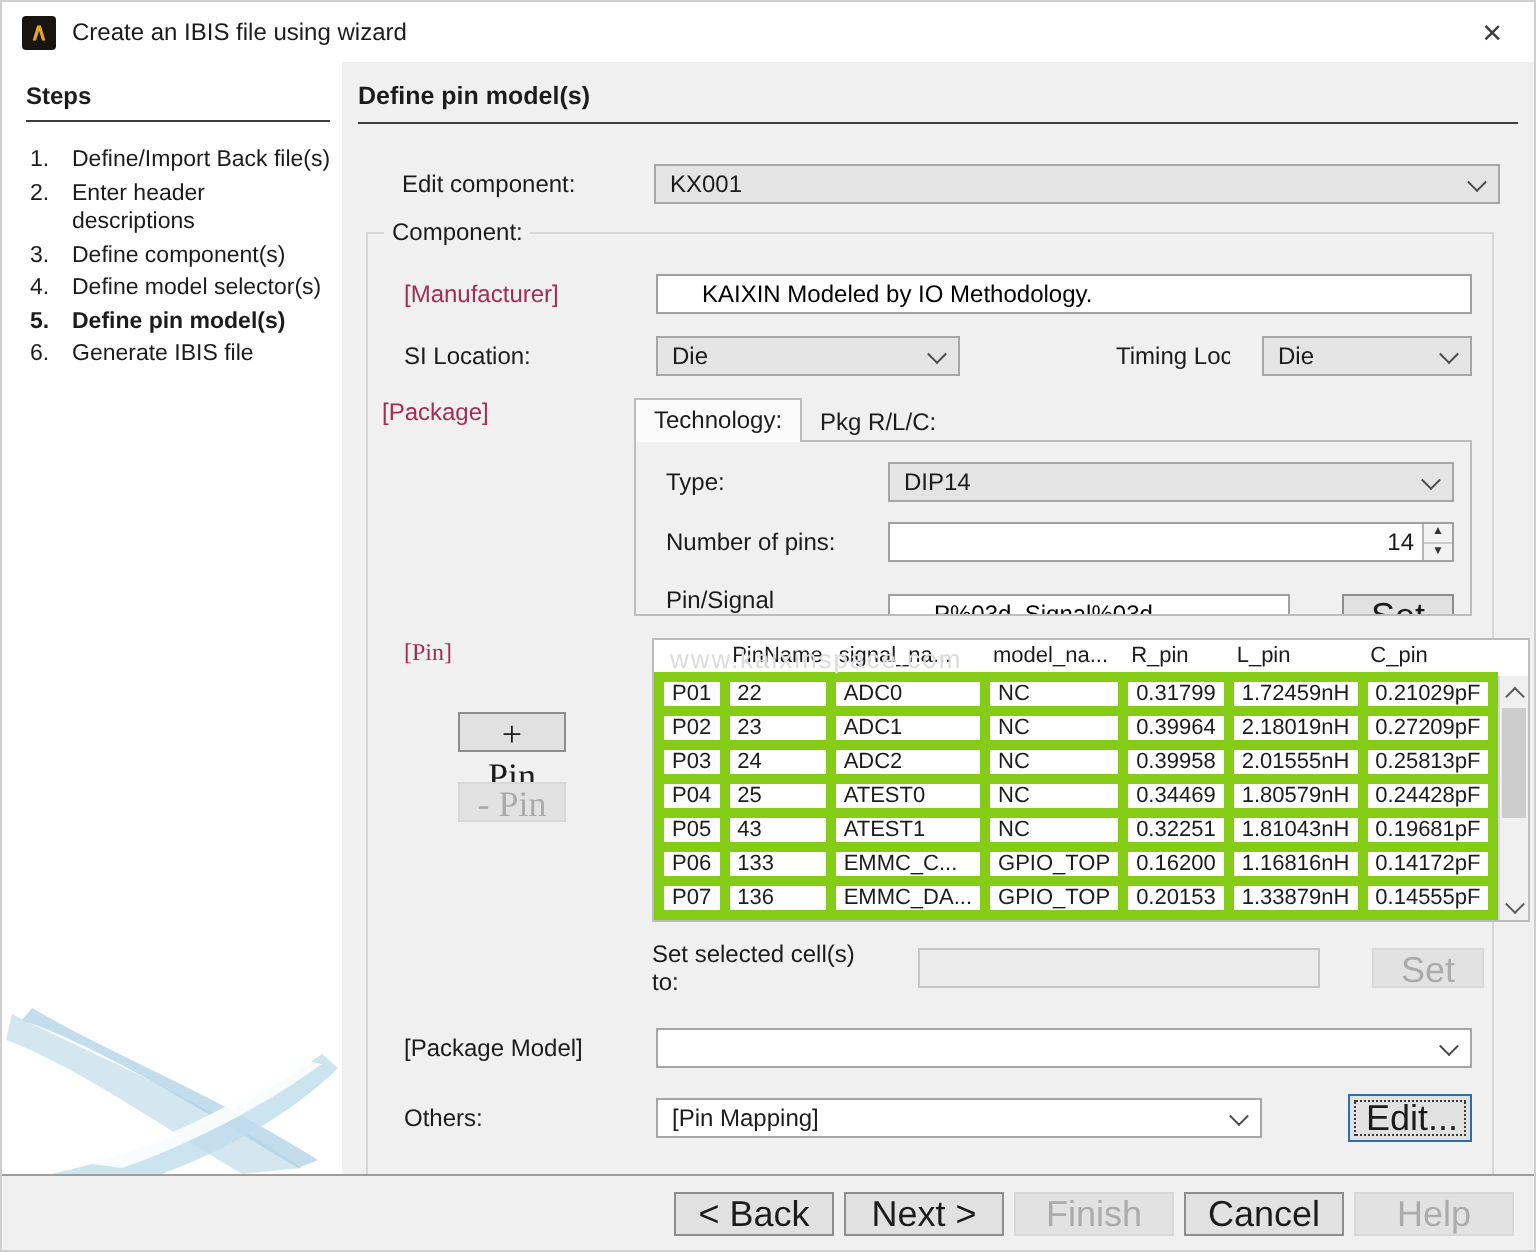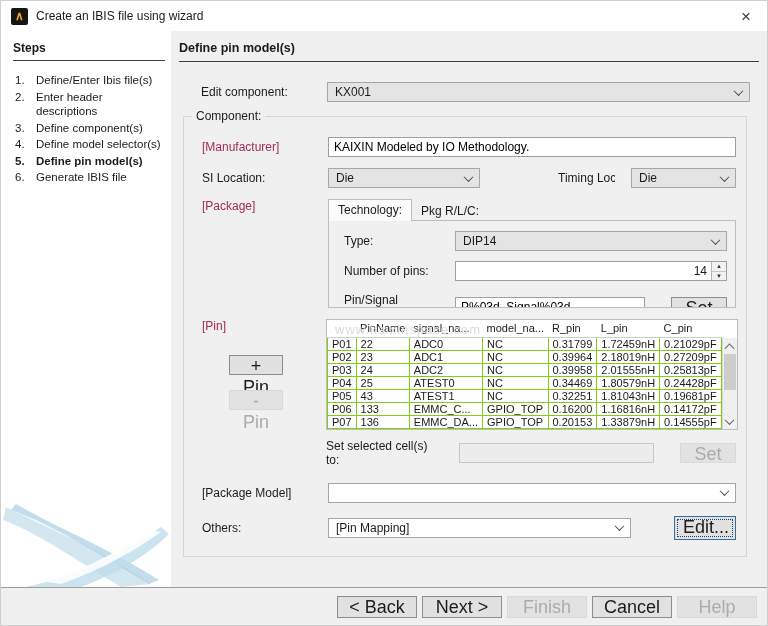--- a/index.html
+++ b/index.html
@@ -29,21 +29,21 @@
   .lbl { width:110px; flex:0 0 auto; }
   .red { color:#a22c55; }
 
   .editrow { margin:20px 17px 0 30px; }
 
   
   .combo { flex:1; height:20px; border:1px solid #a6a6a6; background:#e4e4e4; display:flex; align-items:center; padding:0 7px; position:relative; }
   .combo.white { background:#fff; }
   .combo .val { flex:1; white-space:nowrap; overflow:hidden; }
   .chev { width:7px; height:7px; border-right:1.4px solid #4c4c4c; border-bottom:1.4px solid #4c4c4c; transform:rotate(45deg) translate(-1px,-1px); flex:0 0 auto; }
-  input.txt { height:20px; border:1px solid #9f9f9f; background:#fff; font-family:inherit; font-size:12px; padding:0 5px; }
+  input.txt { height:20px; border:1px solid #9f9f9f; background:#fff; font-family:inherit; font-size:12px; padding:0 22px; }
   input.txt:disabled { background:#ececec; border-color:#c6c6c6; }
 
   
   .groupbox { position:relative; margin:14px 20px 0 12px; border:1px solid #d6d6d6; padding:20px 10px 16px 18px; }
   .groupbox > .gb-label { position:absolute; top:-8px; left:8px; background:#f0f0f0; padding:0 4px; }
   .gbrow { margin-bottom:11px; }
 
   .si-combo { flex:0 0 152px; }
   .gap46 { width:46px; flex:0 0 auto; }
   .lbl-timing { width:57px; flex:0 0 auto; white-space:nowrap; overflow:hidden; }
@@ -65,27 +65,27 @@
   .spin-btn { flex:1; display:flex; align-items:center; justify-content:center; font-size:6px; color:#333; background:#f2f2f2; }
   .spin-btn + .spin-btn { border-top:1px solid #c9c9c9; }
 
   
   .btn { height:20px; background:#e1e1e1; border:1px solid #8d8d8d; font-family:inherit; font-size:18px; padding:0 8px; color:#1b1b1b; }
   .btn.disabled { background:#e2e2e2; border-color:#d8d8d8; color:#ababab; }
   .btn-set { width:56px; flex:0 0 auto; margin-left:10px; }
 
   
   .pinrow { align-items:flex-start; margin-top:4px; }
-  .pin-left { width:108px; flex:0 0 auto; display:flex; flex-direction:column; }
+  .pin-left { width:108px; flex:0 0 auto; display:flex; flex-direction:column;font-family:Liberation Serif, serif; }
   .pin-btns { display:flex; flex-direction:column; align-items:center; margin-top:22px; row-gap:15px; }
   .pin-btns .btn { width:54px; }
   .tablewrap { flex:1; display:flex; position:relative; background:#fff; border:1px solid #bdbdbd; }
   table.pintable { border-collapse:collapse; font-size:11px; flex:1; table-layout:fixed; }
   .pintable th { font-weight:normal; text-align:left; padding:2px 4px; height:17px; border-bottom:1px solid #cfcfcf; white-space:nowrap; overflow:hidden; }
-  .pintable td { border:1px solid #84cc16; padding:0 4px; height:13px; white-space:nowrap; overflow:hidden; background:#fff; }
+  .pintable td { border:5px solid #84cc16; padding:0 4px; height:13px; white-space:nowrap; overflow:hidden; background:#fff; }
   .pintable td.rowhdr { text-align:center; background:#fcfcfc; }
   .pintable col.c0{width:38px;} .pintable col.c1{width:62px;} .pintable col.c2{width:64px;}
   .pintable col.c3{width:60px;} .pintable col.c4{width:62px;} .pintable col.c5{width:64px;} .pintable col.c6{width:62px;}
   .vscroll { width:15px; flex:0 0 auto; display:flex; flex-direction:column; background:#f0f0f0; border-left:1px solid #d7d7d7; margin-top:18px; }
   .sb-arrow { height:14px; display:flex; align-items:center; justify-content:center; }
   .sb-arrow .chev { border-color:#5a5a5a; }
   .sb-arrow .up { transform:rotate(-135deg) translate(-2px,-2px); }
   .sb-track { flex:1; position:relative; }
   .sb-thumb { position:absolute; top:2px; left:1px; right:1px; height:58%; background:#cdcdcd; }
   .watermark { position:absolute; top:2px; left:8px; font-size:13px; color:#dcdcdc; letter-spacing:1px; z-index:3; pointer-events:none; }
@@ -114,21 +114,21 @@
     <span class="close-btn">×</span>
   </div>
 
   <div class="body">
 
     <div class="sidebar">
       <div class="sidebar-title">Steps</div>
       <ol class="steps">
         <li>
             <span>1.</span>
-            <span>Define/Enter Ibis file(s)</span>
+            <span>Define/Import Back file(s)</span>
           </li>
         <li>
             <span>2.</span>
             <span>Enter header descriptions</span>
           </li>
         <li>
             <span>3.</span>
             <span>Define component(s)</span>
           </li>
         <li>

